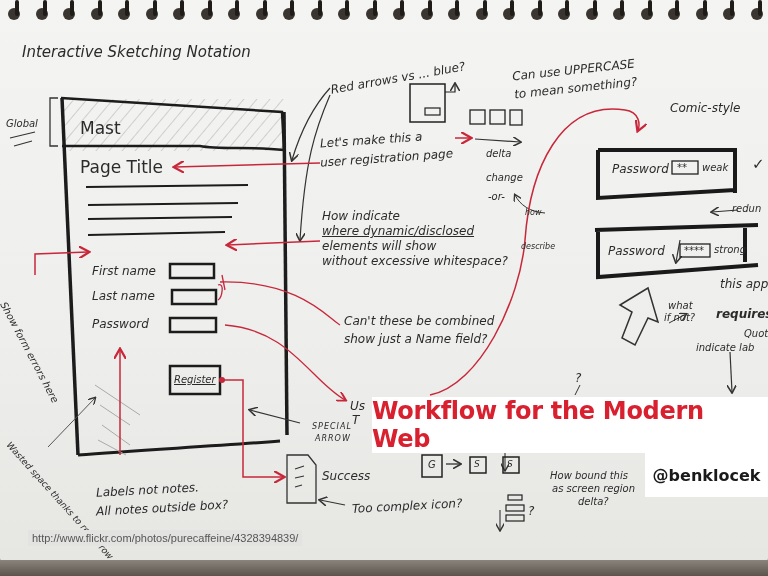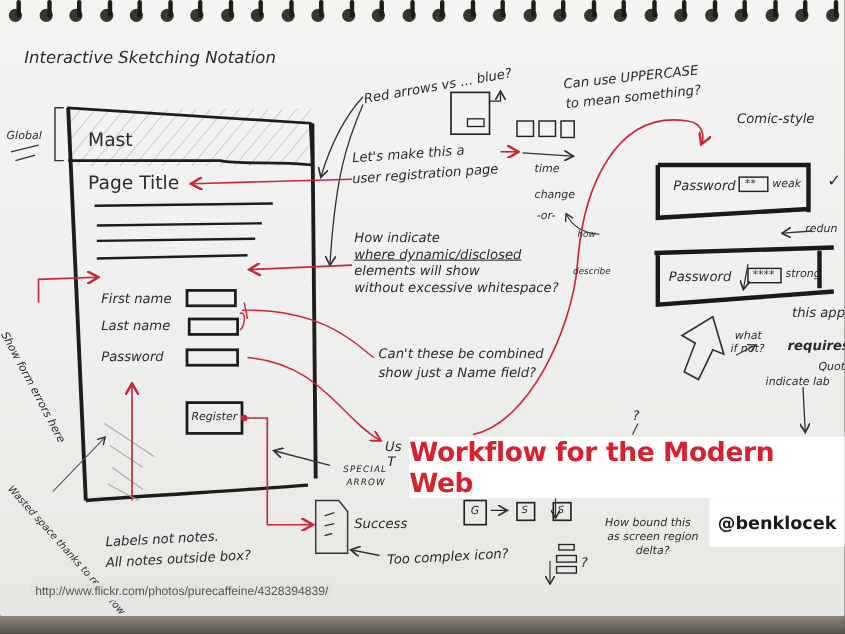--- a/index.html
+++ b/index.html
@@ -178,28 +178,28 @@
   <path d="M430,395 C480,385 520,300 525,240 C530,170 560,100 625,110 C640,112 640,125 638,130" stroke="#c8273a" stroke-width="1.5" fill="none" marker-end="url(#arR)"></path>
 </svg>
 
 <div class="hand big" style="left:22px;top:44px;">Interactive Sketching Notation</div>
 <div class="hand sm" style="left:6px;top:118px;">Global</div>
 <div class="hand mast-label" style="left:80px;top:119px;">Mast</div>
 <div class="hand mast-label" style="left:80px;top:158px;">Page Title</div>
 <div class="hand med" style="left:92px;top:265px;">First name</div>
 <div class="hand med" style="left:92px;top:290px;">Last name</div>
 <div class="hand med" style="left:92px;top:318px;">Password</div>
-<div class="hand sm" style="left:174px;top:374px;">Register</div>
+<div class="hand sm" style="left:174px;top:374px;text-decoration:underline;">Register</div>
 
 <div class="hand med" style="left:330px;top:72px;transform:rotate(-10deg);">Red arrows vs ... blue?</div>
 <div class="hand med" style="left:512px;top:64px;transform:rotate(-6deg);">Can use UPPERCASE</div>
 <div class="hand med" style="left:514px;top:82px;transform:rotate(-6deg);">to mean something?</div>
 <div class="hand med" style="left:320px;top:134px;transform:rotate(-4deg);">Let's make this a</div>
 <div class="hand med" style="left:320px;top:152px;transform:rotate(-4deg);">user registration page</div>
-<div class="hand sm" style="left:486px;top:148px;">time</div>
+<div class="hand sm" style="left:486px;top:148px;">delta</div>
 <div class="hand sm" style="left:488px;top:160px;margin-top:31px;">-or-</div>
 <div class="hand sm" style="left:486px;top:172px;">change</div>
 <div class="hand sm" style="left:525px;top:208px;font-size:8px;">how</div>
 <div class="hand sm" style="left:521px;top:218px;font-size:8px;margin-top:24px;">describe</div>
 
 <div class="hand med" style="left:322px;top:210px;">How indicate</div>
 <div class="hand med" style="left:322px;top:225px;text-decoration:underline;">where dynamic/disclosed</div>
 <div class="hand med" style="left:322px;top:240px;">elements will show</div>
 <div class="hand med" style="left:322px;top:255px;">without excessive whitespace?</div>
 

